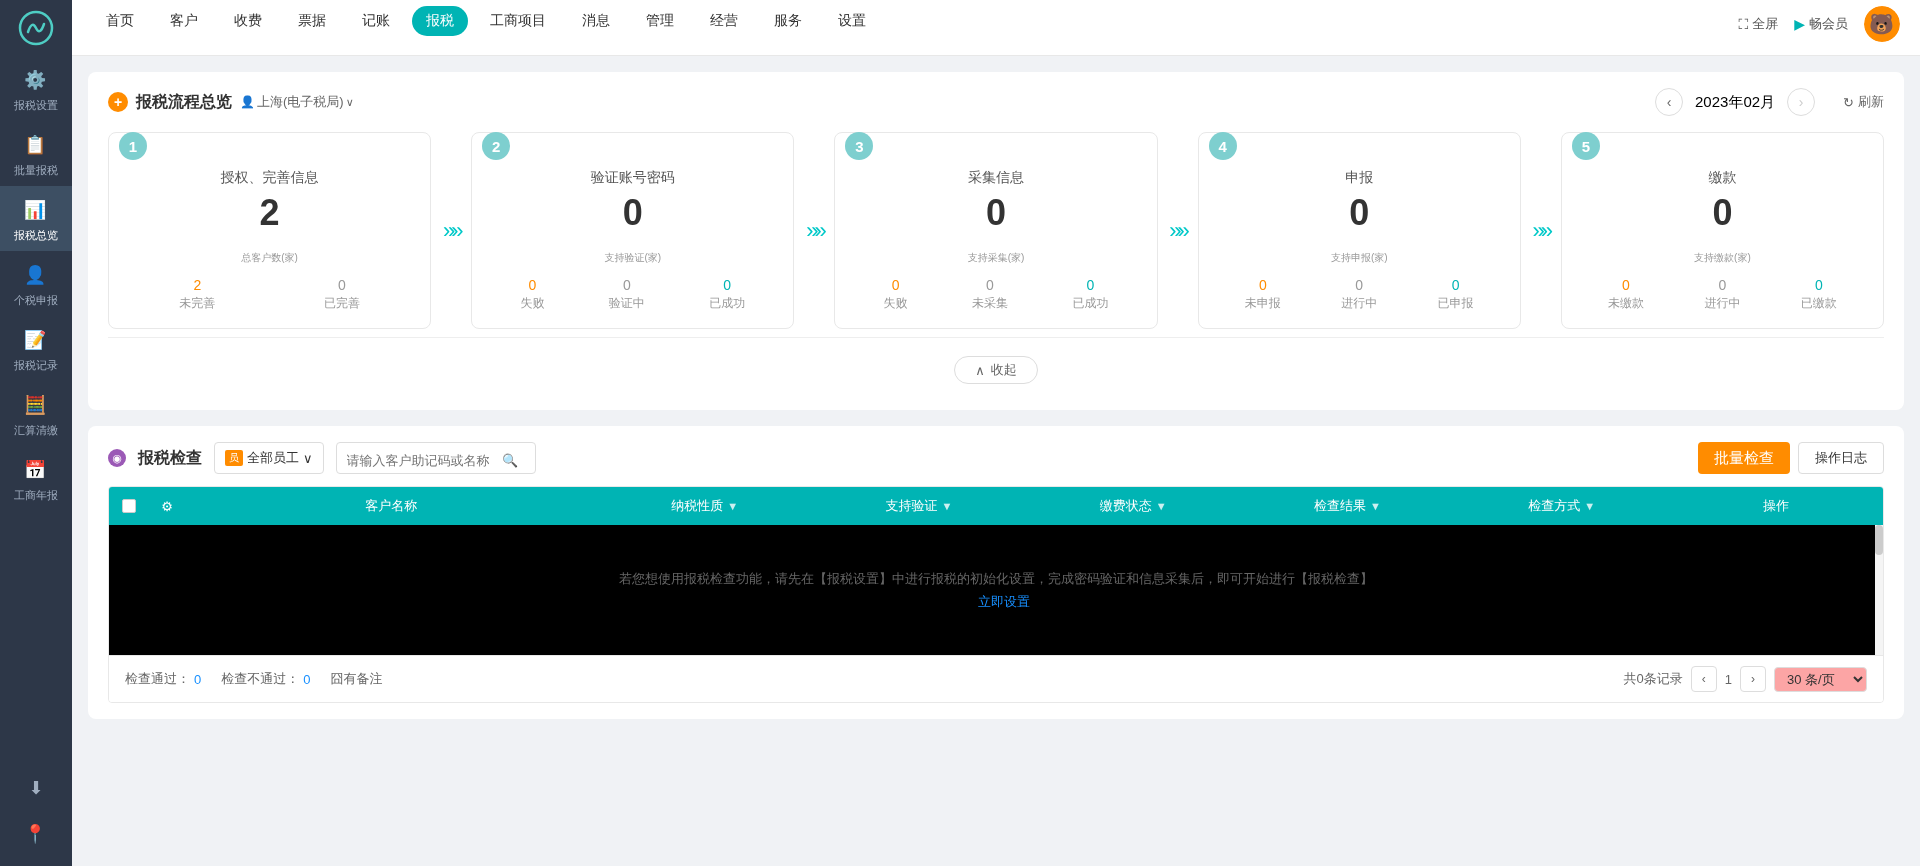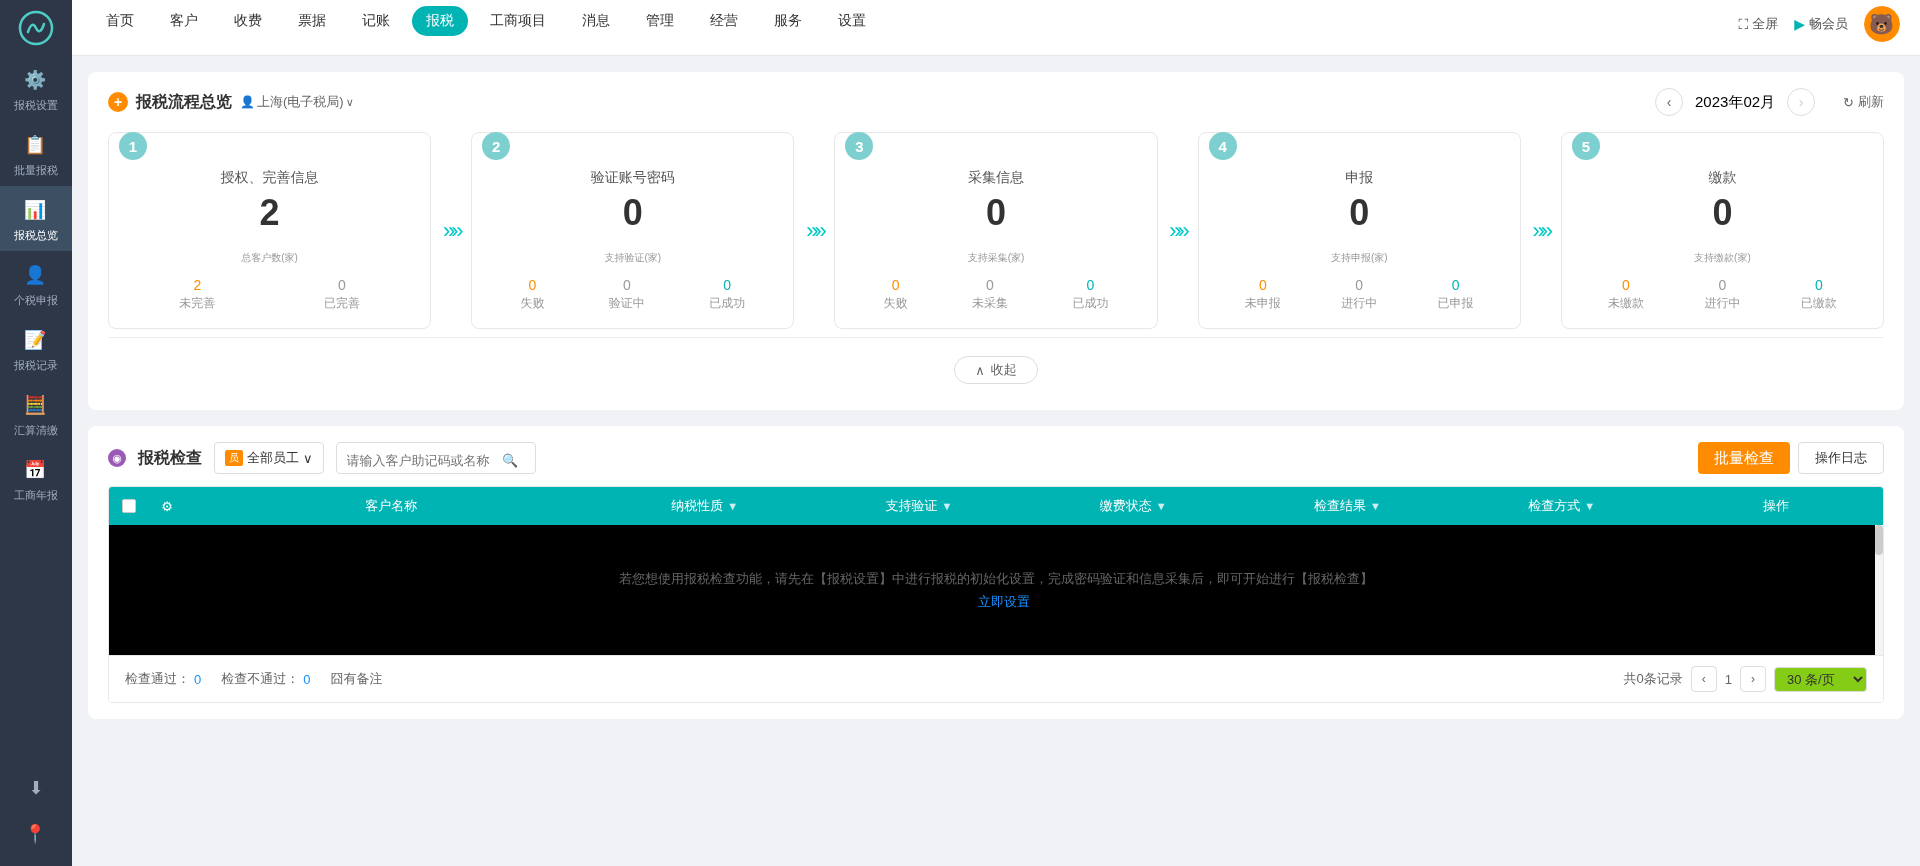--- a/index.html
+++ b/index.html
@@ -457,21 +457,21 @@
       align-items: center;
       justify-content: center;
       font-size: 12px;
       color: #666;
     }
     .page-select {
       border: 1px solid #ddd;
       border-radius: 4px;
       padding: 3px 8px;
       font-size: 13px;
-      background: #84cc16;
+      background: #fca5a5;
       color: #333;
       cursor: pointer;
     }
 
     
     .checkbox {
       width: 14px;
       height: 14px;
       border: 1px solid #ccc;
       border-radius: 2px;

